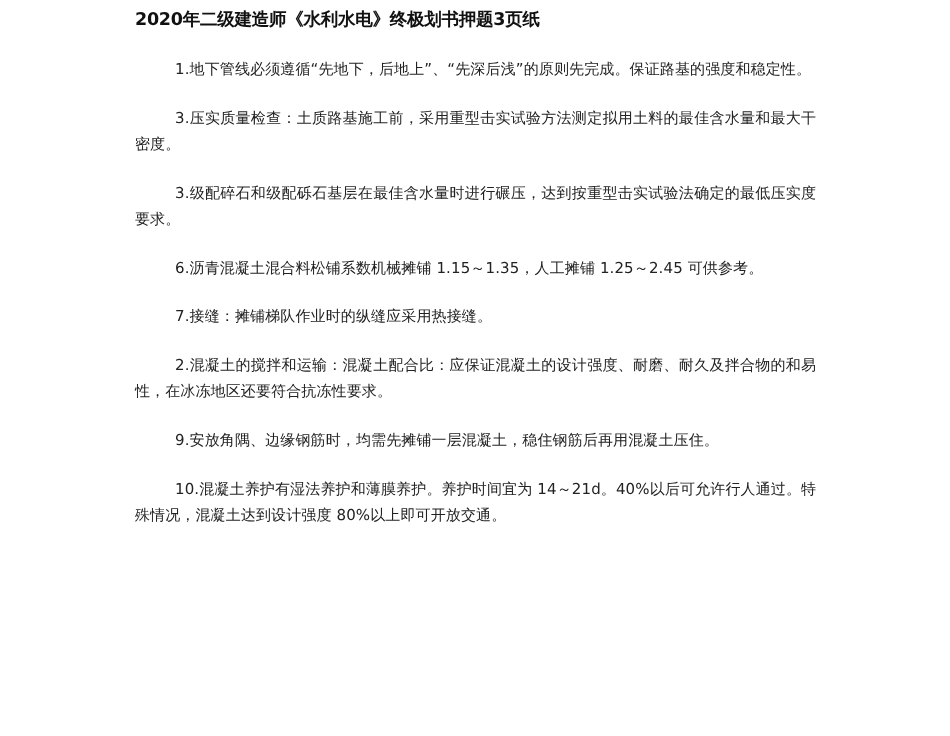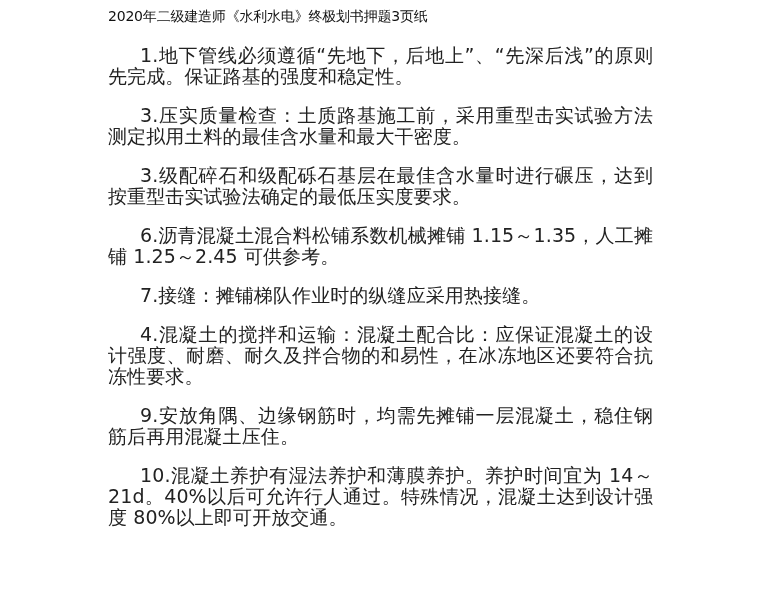--- a/index.html
+++ b/index.html
@@ -1,27 +1,27 @@
 <!DOCTYPE html>
 <html><head>
   <meta charset="utf-8">
   <style>
     html, body { margin: 0; padding: 0; background: #ffffff; }
     body { width: 760px; height: 589px; overflow: hidden; position: relative;
       font-family: "DejaVu Sans", "Liberation Sans", sans-serif; color: #1a1a1a; }
     .page { position: absolute; left: 108px; top: 6px; width: 545px; }
-    .title { font-size: 14px; font-weight: normal; line-height: 20px; margin: 0 0 19px 0; color: #111; letter-spacing: -0.2px; }
-    .para { font-size: 19px; line-height: 21px; margin: 0 0 18px 0; text-indent: 32px; text-align: justify; letter-spacing: 0.1px; color: #222; }
+    .title { font-size: 14px; font-weight: bold; line-height: 20px; margin: 0 0 19px 0; color: #111; letter-spacing: -0.2px; }
+    .para { font-size: 12px; line-height: 21px; margin: 0 0 18px 0; text-indent: 32px; text-align: justify; letter-spacing: 0.1px; color: #222; }
   </style>
 </head>
 <body>
 
 <div class="page">
   <div class="title">2020年二级建造师《水利水电》终极划书押题3页纸</div>
   <p class="para">1.地下管线必须遵循“先地下，后地上”、“先深后浅”的原则先完成。保证路基的强度和稳定性。</p>
   <p class="para">3.压实质量检查：土质路基施工前，采用重型击实试验方法测定拟用土料的最佳含水量和最大干密度。</p>
   <p class="para">3.级配碎石和级配砾石基层在最佳含水量时进行碾压，达到按重型击实试验法确定的最低压实度要求。</p>
   <p class="para">6.沥青混凝土混合料松铺系数机械摊铺 1.15～1.35，人工摊铺 1.25～2.45 可供参考。</p>
   <p class="para">7.接缝：摊铺梯队作业时的纵缝应采用热接缝。</p>
-  <p class="para">4.混凝土的搅拌和运输：混凝土配合比：应保证混凝土的设计强度、耐磨、耐久及拌合物的和易性，在冰冻地区还要符合抗冻性要求。</p>
+  <p class="para">2.混凝土的搅拌和运输：混凝土配合比：应保证混凝土的设计强度、耐磨、耐久及拌合物的和易性，在冰冻地区还要符合抗冻性要求。</p>
   <p class="para">9.安放角隅、边缘钢筋时，均需先摊铺一层混凝土，稳住钢筋后再用混凝土压住。</p>
   <p class="para">10.混凝土养护有湿法养护和薄膜养护。养护时间宜为 14～21d。40%以后可允许行人通过。特殊情况，混凝土达到设计强度 80%以上即可开放交通。</p>
 </div>
 
 </body></html>

